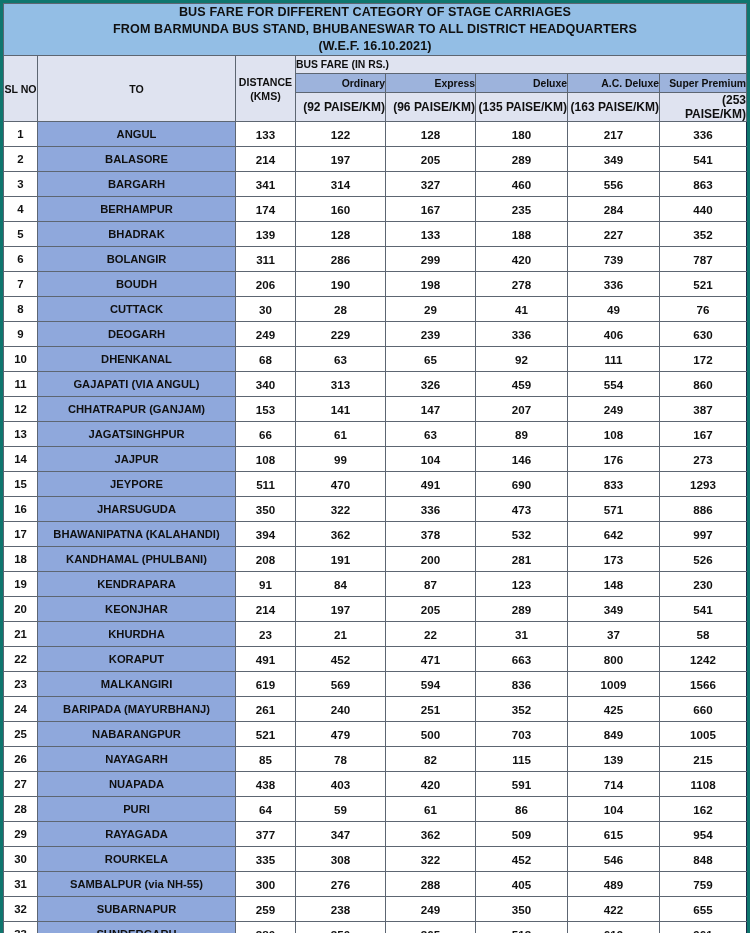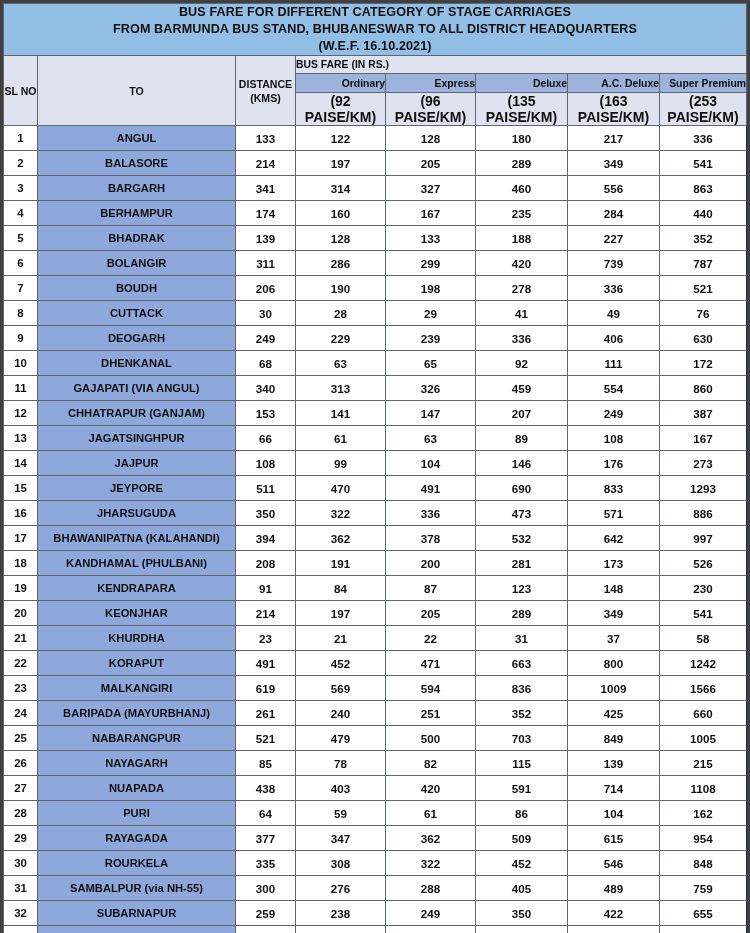--- a/index.html
+++ b/index.html
@@ -13,21 +13,21 @@
     font-family: "Liberation Sans", sans-serif;
     color: #111111;
     overflow: hidden;
   }
 
   #sheet {
     width: 750px;
     height: 933px;
     box-sizing: border-box;
     padding: 3px 4px 3px 3px;
-    background: #404040;
+    background: #0f766e;
   }
 
   table.fare {
     width: 100%;
     border-collapse: collapse;
     table-layout: fixed;
     border: 1.4px solid #1b2a4a;
   }
 
   table.fare td, table.fare th {
@@ -73,22 +73,22 @@
   .hdr-cat {
     background: #9db3dc;
     text-align: right;
     font-size: 10.4px;
     height: 18px;
     color: #0f0f0f;
     border: 1px solid #444b57;
   }
   .hdr-rate {
     background: #dfe3f0;
-    text-align: center;
-    font-size: 14px;
+    text-align: right;
+    font-size: 12px;
     height: 18px;
     color: #0f0f0f;
     border: 1px solid #444b57;
   }
 
   
   tbody tr { height: 25px; }
 
   td.c-sl {
     background: #ffffff;

